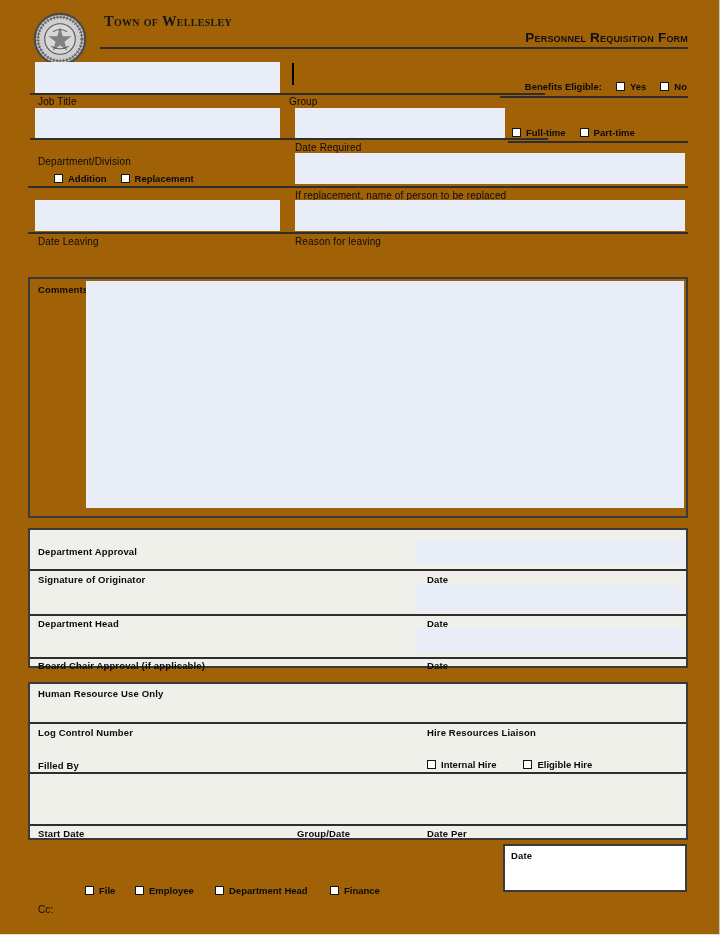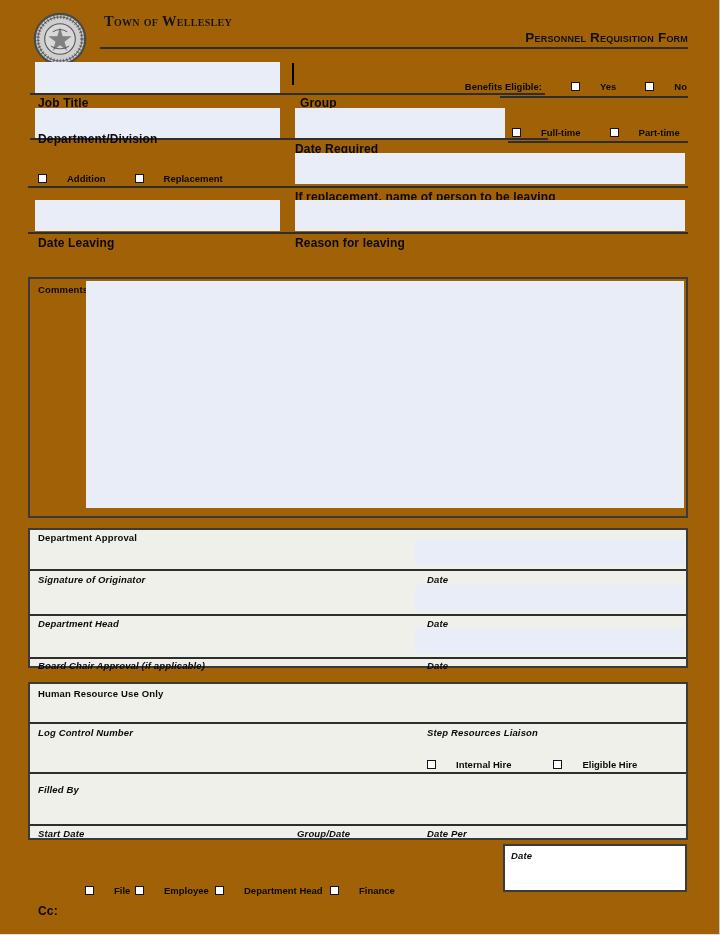--- a/index.html
+++ b/index.html
@@ -1,36 +1,36 @@
 <!DOCTYPE html>
 <html style="--field-blue: #e9edf8; --section-grey: #f0f0ea; --line-dark: #2e2e2e;"><head>
 <meta charset="utf-8">
 <style>
   html,body{margin:0;padding:0;background:#fff;}
   .page{position:relative;width:720px;height:935px;background:#a16207;overflow:hidden;
         font-family:"Liberation Sans",sans-serif;color:#000;
         border-right:1px solid #c6c6c6;border-bottom:1px solid #dedede;box-sizing:border-box;}
   .abs{position:absolute;}
-  .lbl{position:absolute;font-size:12px;font-weight:700;letter-spacing:.15px;white-space:nowrap;color:#0a0a0a;}
+  .lbl{position:absolute;font-size:10px;font-weight:400;letter-spacing:.15px;white-space:nowrap;color:#0a0a0a;}
   .sechead{font-weight:700;font-size:10px;}
   .field{position:absolute;background:var(--field-blue,#e9edf8);}
   .hline{position:absolute;height:1.6px;background:var(--line-dark,#2e2e2e);}
   .hline.thick{height:2.2px;}
   .box{position:absolute;border:2px solid #3a3a3a;box-sizing:border-box;}
   .greybox{background:var(--section-grey,#f0f0ea);}
   .chk{display:inline-block;width:9px;height:9px;border:1.4px solid #141414;background:#fff;flex:none;box-sizing:border-box;}
-  .chkrow{position:absolute;display:flex;align-items:center;gap:20px;font-size:9.5px;font-weight:600;white-space:nowrap;color:#0a0a0a;}
+  .chkrow{position:absolute;display:flex;align-items:center;gap:5px;font-size:9.5px;font-weight:600;white-space:nowrap;color:#0a0a0a;}
   .chkrow .sp{margin-left:9px;}
   .org{position:absolute;left:104px;top:13px;font-family:"Liberation Serif",serif;
        font-variant:small-caps;font-weight:700;font-size:14.5px;line-height:16px;color:#161616;letter-spacing:.3px;}
   .formtitle{position:absolute;right:31px;top:30px;font-variant:small-caps;font-weight:700;
              font-size:13.5px;letter-spacing:.2px;color:#101010;}
   .cursor{position:absolute;width:2px;background:#000;}
   .inbox-lbl{position:absolute;font-size:9.5px;font-weight:700;letter-spacing:.15px;white-space:nowrap;color:#0a0a0a;}
-  .inbox-sub{position:absolute;font-size:9.5px;font-weight:600;letter-spacing:.15px;white-space:nowrap;color:#0a0a0a;font-style:italic;}
+  .inbox-sub{position:absolute;font-size:9.5px;font-weight:600;letter-spacing:.15px;white-space:nowrap;color:#0a0a0a;}
 </style>
 </head>
 <body>
 
 <div class="page">
 
   <svg class="abs" style="left:33px;top:12px" width="54" height="54" viewBox="0 0 60 60">
     <circle cx="30" cy="30" r="28" fill="#cfcfcf" stroke="#4a4a4a" stroke-width="2.4"></circle>
     <circle cx="30" cy="30" r="24.5" fill="none" stroke="#5a5a5a" stroke-width="1"></circle>
     <circle cx="30" cy="30" r="24.5" fill="none" stroke="#3c3c3c" stroke-width="4" stroke-dasharray="1.6 2.1" opacity=".55"></circle>
@@ -49,58 +49,58 @@
   <div class="chkrow" style="top:81px;right:32px">
     <span>Benefits Eligible:</span>
     <span class="chk sp"></span>
     <span>Yes</span>
     <span class="chk sp"></span>
     <span>No</span>
   </div>
   <div class="hline" style="left:30px;top:93px;width:515px"></div>
   <div class="hline" style="left:500px;top:96px;width:188px"></div>
   <div class="lbl" style="left:38px;top:96px">Job Title</div>
-  <div class="lbl" style="left:300px;top:96px">Group</div>
+  <div class="lbl" style="left:289px;top:96px">Group</div>
 
   <div class="field" style="left:35px;top:108px;width:245px;height:31px"></div>
   <div class="field" style="left:295px;top:108px;width:210px;height:31px"></div>
   <div class="chkrow" style="left:512px;top:127px">
     <span class="chk"></span>
     <span>Full-time</span>
     <span class="chk sp"></span>
     <span>Part-time</span>
   </div>
   <div class="hline" style="left:30px;top:138px;width:518px"></div>
   <div class="hline" style="left:508px;top:141px;width:180px"></div>
-  <div class="lbl" style="left:38px;top:132px">Department/Division</div>
+  <div class="lbl" style="left:38px;top:156px">Department/Division</div>
   <div class="lbl" style="left:295px;top:142px">Date Required</div>
 
   <div class="field" style="left:295px;top:153px;width:390px;height:31px"></div>
-  <div class="chkrow" style="left:38px;top:173px">
+  <div class="chkrow" style="left:54px;top:173px">
     <span class="chk"></span>
     <span>Addition</span>
     <span class="chk sp"></span>
     <span>Replacement</span>
   </div>
   <div class="hline thick" style="left:28px;top:186px;width:660px"></div>
-  <div class="lbl" style="left:295px;top:190px">If replacement, name of person to be leaving</div>
+  <div class="lbl" style="left:295px;top:190px">If replacement, name of person to be replaced</div>
 
   <div class="field" style="left:35px;top:200px;width:245px;height:31px"></div>
   <div class="field" style="left:295px;top:200px;width:390px;height:31px"></div>
   <div class="hline thick" style="left:28px;top:232px;width:660px"></div>
   <div class="lbl" style="left:38px;top:236px">Date Leaving</div>
   <div class="lbl" style="left:295px;top:236px">Reason for leaving</div>
 
   <div class="box" style="left:28px;top:277px;width:660px;height:241px">
     <div class="inbox-lbl" style="left:8px;top:5px">Comments:</div>
     <div class="abs" style="left:56px;top:2px;right:2px;bottom:8px;background:var(--field-blue,#e9edf8)"></div>
   </div>
 
   <div class="box greybox" style="left:28px;top:528px;width:660px;height:140px">
-    <div class="inbox-lbl sechead" style="left:8px;top:2px">Department Approval</div>
+    <div class="inbox-lbl sechead" style="left:8px;top:16px">Department Approval</div>
     <div class="abs" style="left:385px;top:9px;right:2px;height:26px;background:var(--field-blue,#e9edf8)"></div>
     <div class="hline" style="left:0;top:39px;width:656px"></div>
 
     <div class="inbox-sub" style="left:8px;top:44px">Signature of Originator</div>
     <div class="inbox-sub" style="left:397px;top:44px">Date</div>
     <div class="abs" style="left:385px;top:55px;right:2px;height:26px;background:var(--field-blue,#e9edf8)"></div>
     <div class="hline" style="left:0;top:84px;width:656px"></div>
 
     <div class="inbox-sub" style="left:8px;top:88px">Department Head</div>
     <div class="inbox-sub" style="left:397px;top:88px">Date</div>
@@ -109,30 +109,30 @@
 
     <div class="inbox-sub" style="left:8px;top:130px">Board Chair Approval (if applicable)</div>
     <div class="inbox-sub" style="left:397px;top:130px">Date</div>
   </div>
 
   <div class="box greybox" style="left:28px;top:682px;width:660px;height:158px">
     <div class="inbox-lbl sechead" style="left:8px;top:4px">Human Resource Use Only</div>
     <div class="hline" style="left:0;top:38px;width:656px"></div>
 
     <div class="inbox-sub" style="left:8px;top:43px">Log Control Number</div>
-    <div class="inbox-sub" style="left:397px;top:43px">Step Resources Liaison</div>
+    <div class="inbox-sub" style="left:397px;top:43px">Hire Resources Liaison</div>
     <div class="chkrow" style="left:397px;top:75px">
       <span class="chk"></span>
       <span>Internal Hire</span>
       <span class="chk" style="margin-left:22px"></span>
       <span>Eligible Hire</span>
     </div>
     <div class="hline" style="left:0;top:88px;width:656px"></div>
 
-    <div class="inbox-sub" style="left:8px;top:100px">Filled By</div>
+    <div class="inbox-sub" style="left:8px;top:76px">Filled By</div>
     <div class="hline" style="left:0;top:140px;width:656px"></div>
 
     <div class="inbox-sub" style="left:8px;top:144px">Start Date</div>
     <div class="inbox-sub" style="left:267px;top:144px">Group/Date</div>
     <div class="inbox-sub" style="left:397px;top:144px">Date Per</div>
   </div>
 
   <div class="box" style="left:503px;top:844px;width:184px;height:48px;background:#fff">
     <div class="inbox-sub" style="left:6px;top:4px">Date</div>
   </div>

